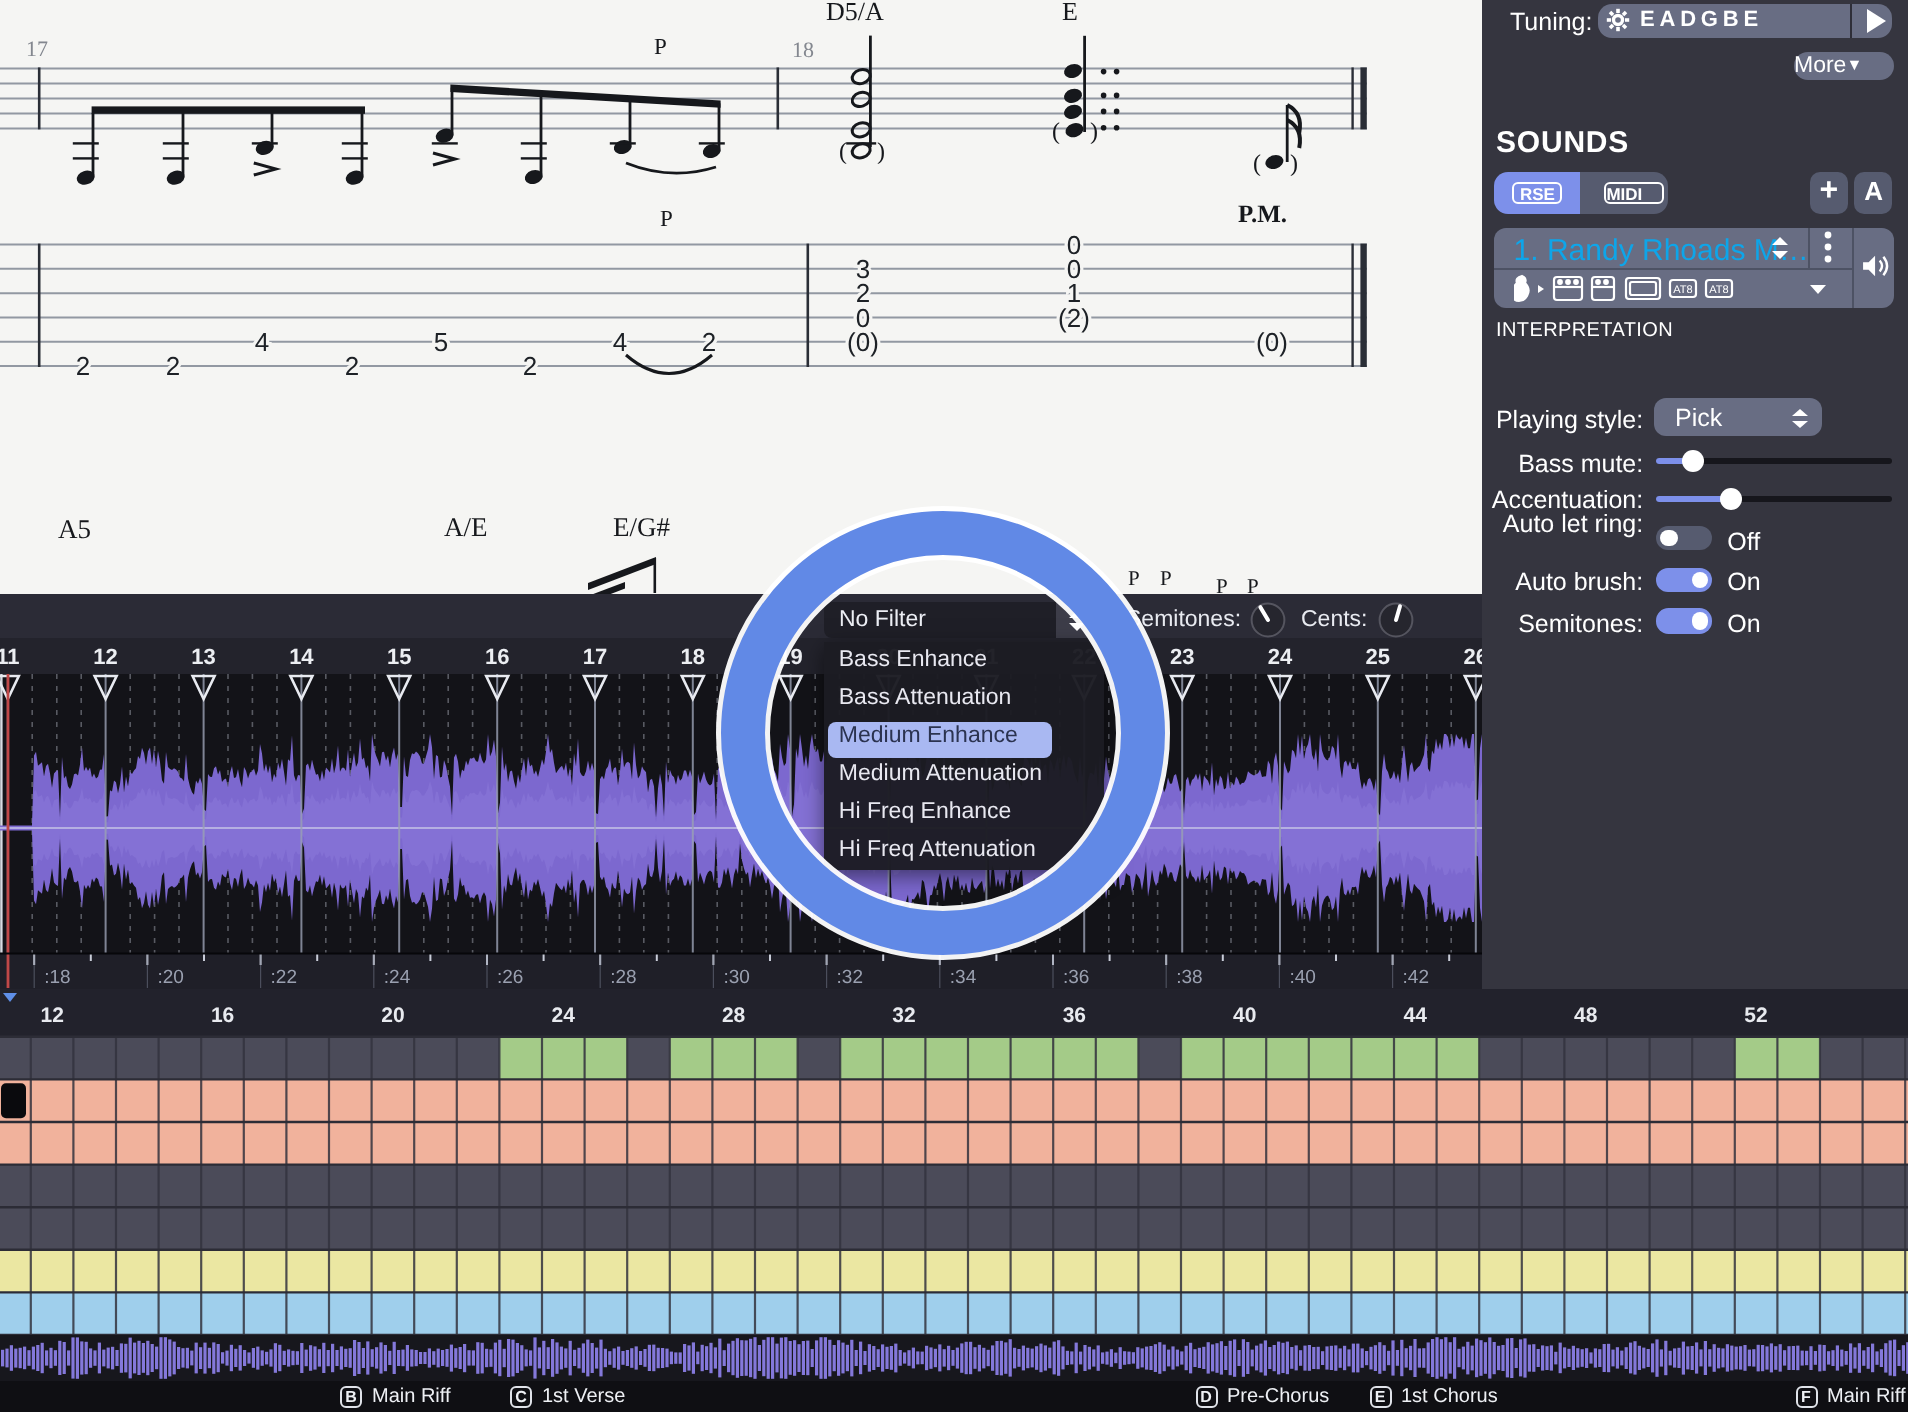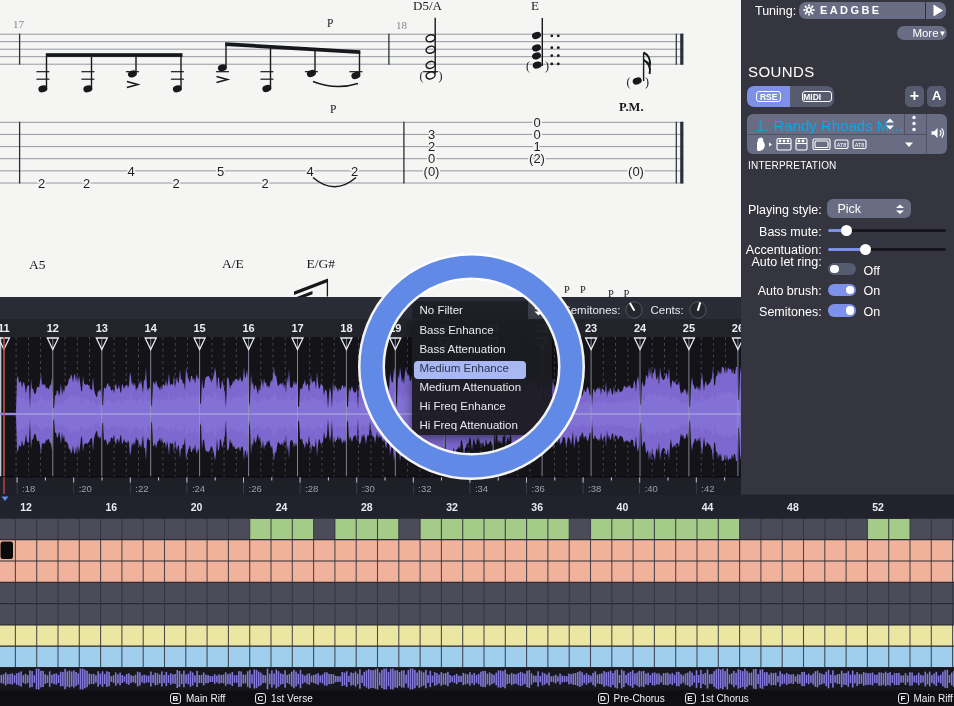--- a/index.html
+++ b/index.html
@@ -307,23 +307,23 @@
       <line x1="10" y1="2" x2="8.5" y2="3.5"></line>
           <line x1="3.5" y1="8.5" x2="2" y2="10"></line>
     </g>
         <circle cx="6" cy="6" r="1.4" fill="#686d83"></circle>
       </g>
   </svg>
   <div class="abs" style="left:79px;top:4px;font-size:11px;font-weight:bold;letter-spacing:2.4px">EADGBE</div>
   <svg class="abs" style="left:191px;top:3.5px" width="12" height="13" viewBox="0 0 12 13">
     <path d="M1.5 0.5 L11 6.5 L1.5 12.5 Z" fill="#fff"></path>
   </svg>
-  <div class="abs" style="left:156px;top:25.8px;width:49.5px;height:14.6px;background:#686d83;border-radius:7px;font-size:11.5px;text-align:right;line-height:14.6px">More<span style="font-size:8px;vertical-align:1px">▼</span></div>
-
-  <div class="abs" style="left:7px;top:63px;font-size:15px;font-weight:normal;letter-spacing:0.4px">SOUNDS</div>
+  <div class="abs" style="left:156px;top:25.8px;width:49.5px;height:14.6px;background:#686d83;border-radius:7px;font-size:11.5px;text-align:left;line-height:14.6px">More<span style="font-size:8px;vertical-align:1px">▼</span></div>
+
+  <div class="abs" style="left:7px;top:63px;font-size:15px;font-weight:bold;letter-spacing:0.4px">SOUNDS</div>
   <div class="abs" style="left:5.7px;top:86.4px;width:87.5px;height:20.2px;border-radius:7px;overflow:hidden">
     <div class="abs" style="left:0;top:0;width:43.8px;height:20.2px;background:#7d90ea"></div>
     <div class="abs" style="left:43.8px;top:0;width:43.7px;height:20.2px;background:#565b6f"></div>
     <div class="abs" style="left:9.5px;top:4.2px;width:25px;height:11.6px;border:1.3px solid #fff;border-radius:3px;font-size:8.5px;font-weight:bold;text-align:center;line-height:11px">RSE</div>
     <div class="abs" style="left:55.5px;top:4.2px;width:30px;height:11.6px;border:1.3px solid #fff;border-radius:3px;font-size:8.5px;font-weight:bold;text-align:left;line-height:11px">MIDI</div>
   </div>
   <div class="abs" style="left:163.9px;top:86.4px;width:19px;height:20.2px;background:#565b6f;border-radius:5px;text-align:center;font-size:16px;line-height:19px;font-weight:bold">+</div>
   <div class="abs" style="left:186.3px;top:86.4px;width:19px;height:20.2px;background:#565b6f;border-radius:5px;text-align:center;font-size:13px;line-height:20px;font-weight:bold">A</div>
 
   <div class="abs" style="left:5.7px;top:113.8px;width:200.8px;height:39.9px;background:#686d83;border-radius:6px"></div>

